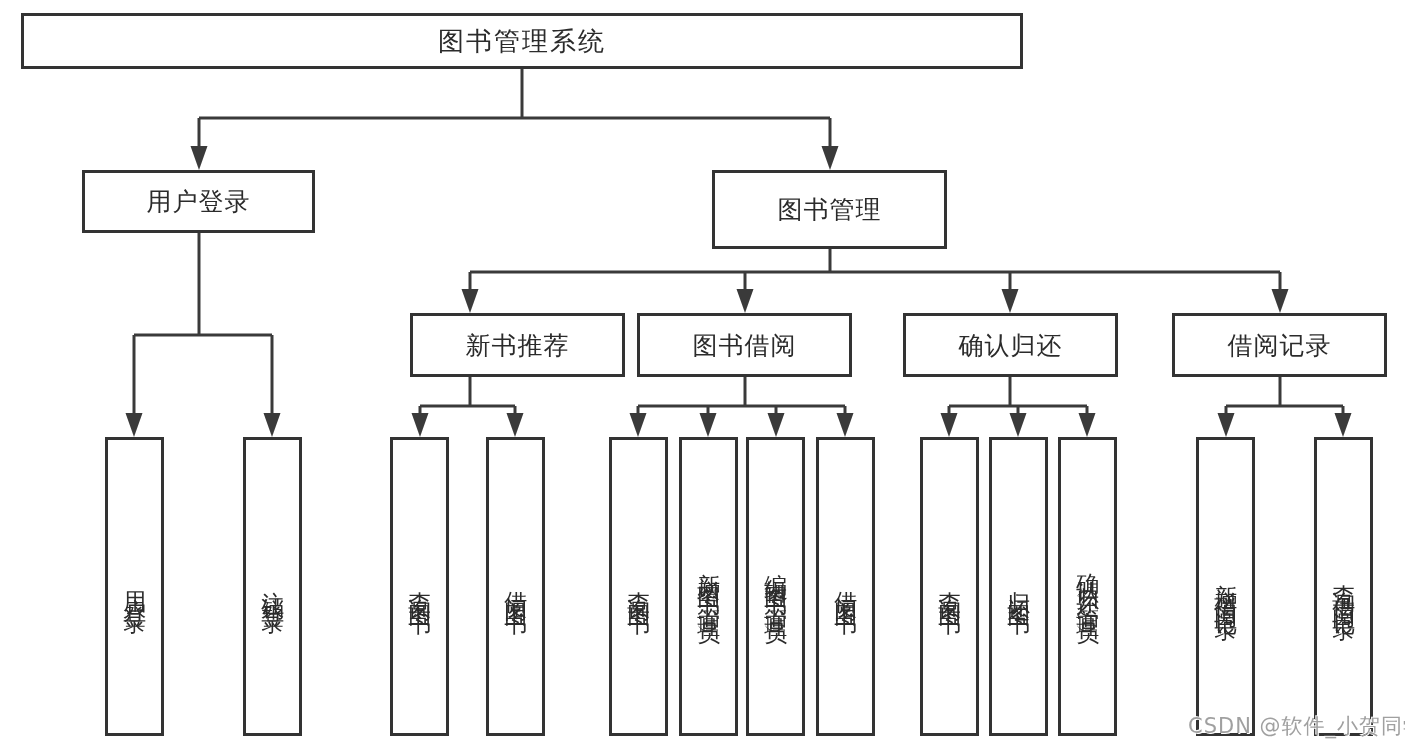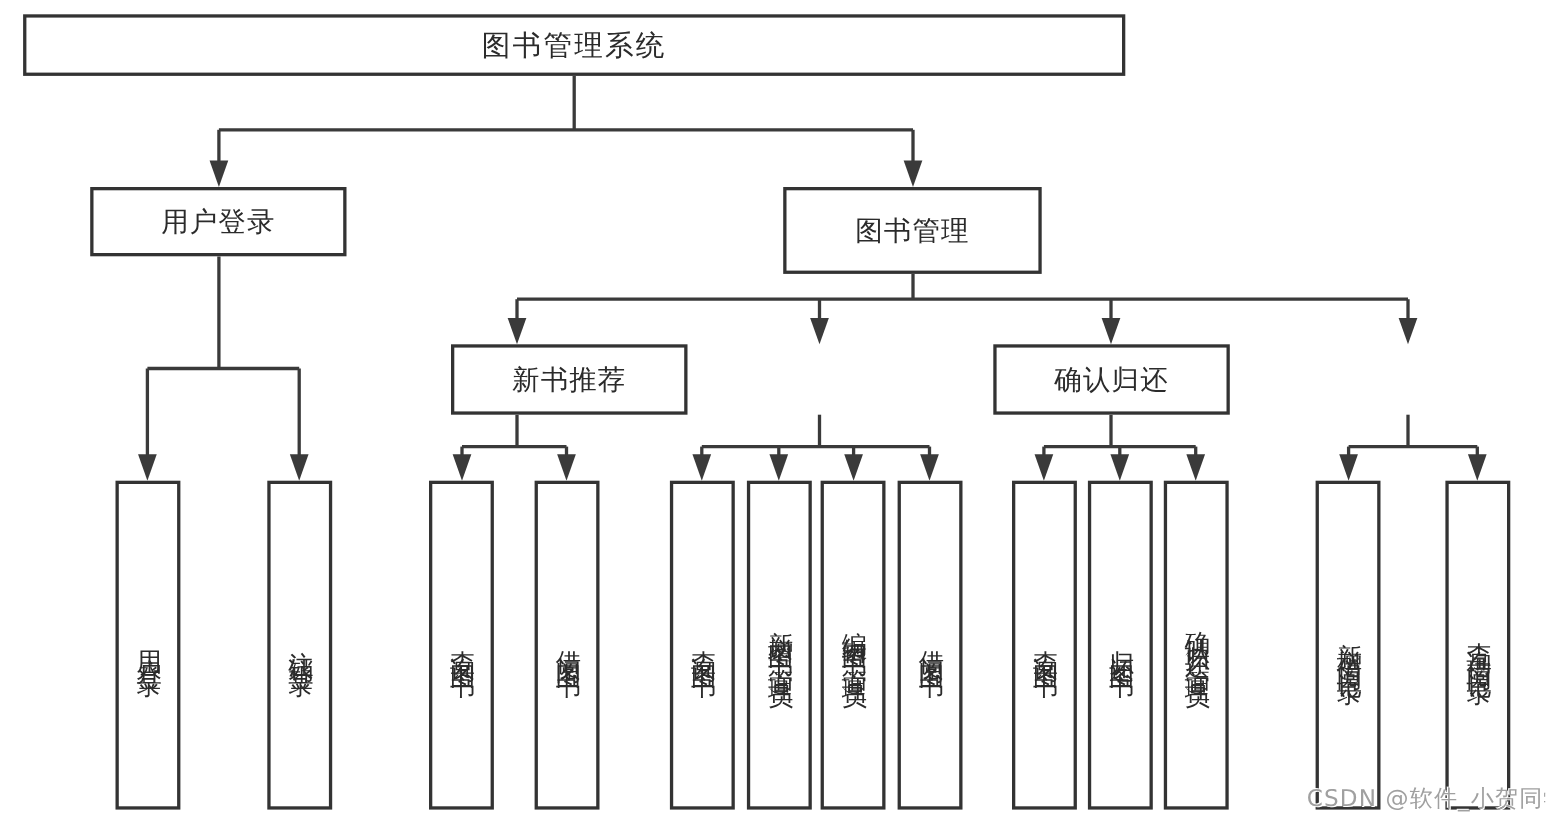--- a/index.html
+++ b/index.html
@@ -162,23 +162,29 @@
   <div class="box n-userlogin">
     <span class="hlabel">用户登录</span>
   </div>
   <div class="box n-bookmgmt">
     <span class="hlabel">图书管理</span>
   </div>
 
   <div class="box n-l3 n-newrec">
     <span class="hlabel">新书推荐</span>
   </div>
+  <div class="box n-l3 n-bookborrow">
+    <span class="hlabel">图书借阅</span>
+  </div>
   <div class="box n-l3 n-curborrow">
     <span class="hlabel">确认归还</span>
   </div>
+  <div class="box n-l3 n-borrowrec">
+    <span class="hlabel">借阅记录</span>
+  </div>
 
   <div class="box leaf lf1">
     <span class="vlabel">用户登录</span>
   </div>
   <div class="box leaf lf2">
     <span class="vlabel">注销登录</span>
   </div>
 
   <div class="box leaf lf3">
     <span class="vlabel">查询图书</span>

